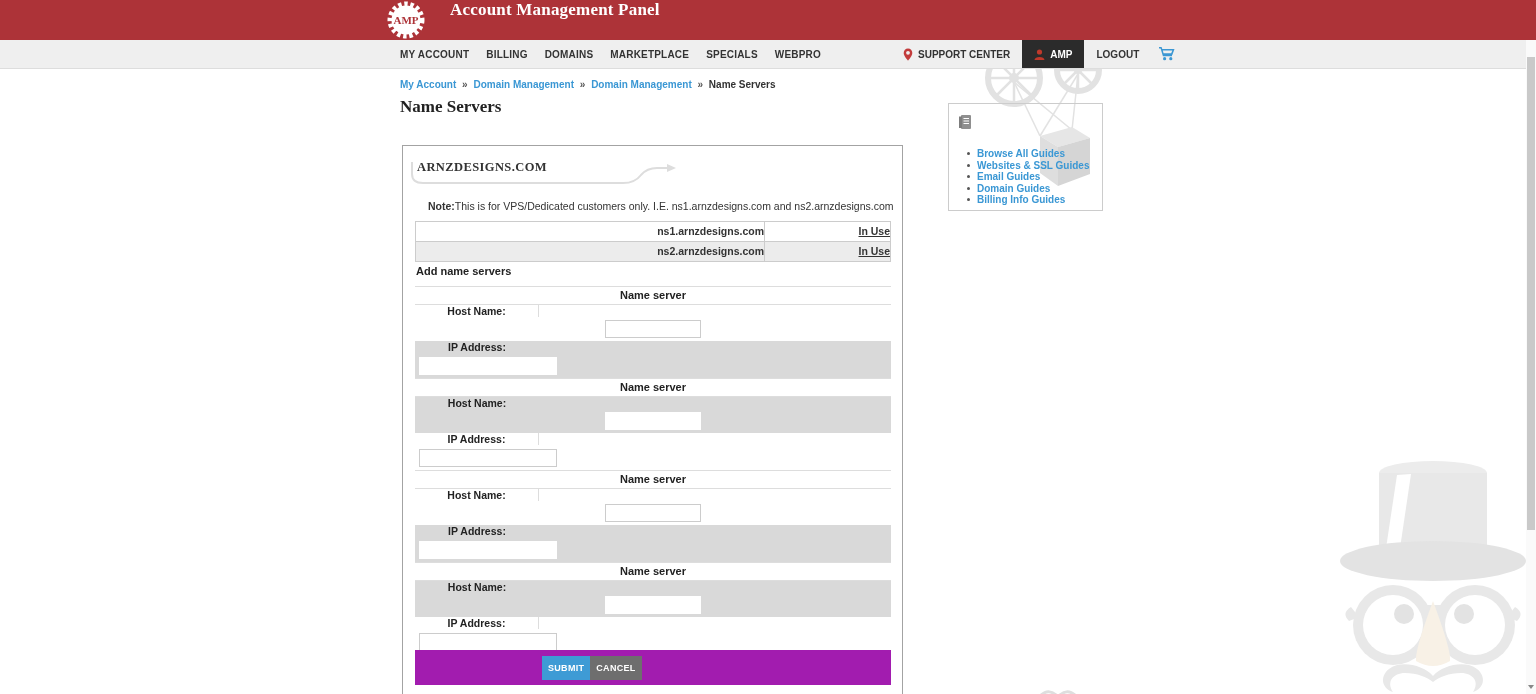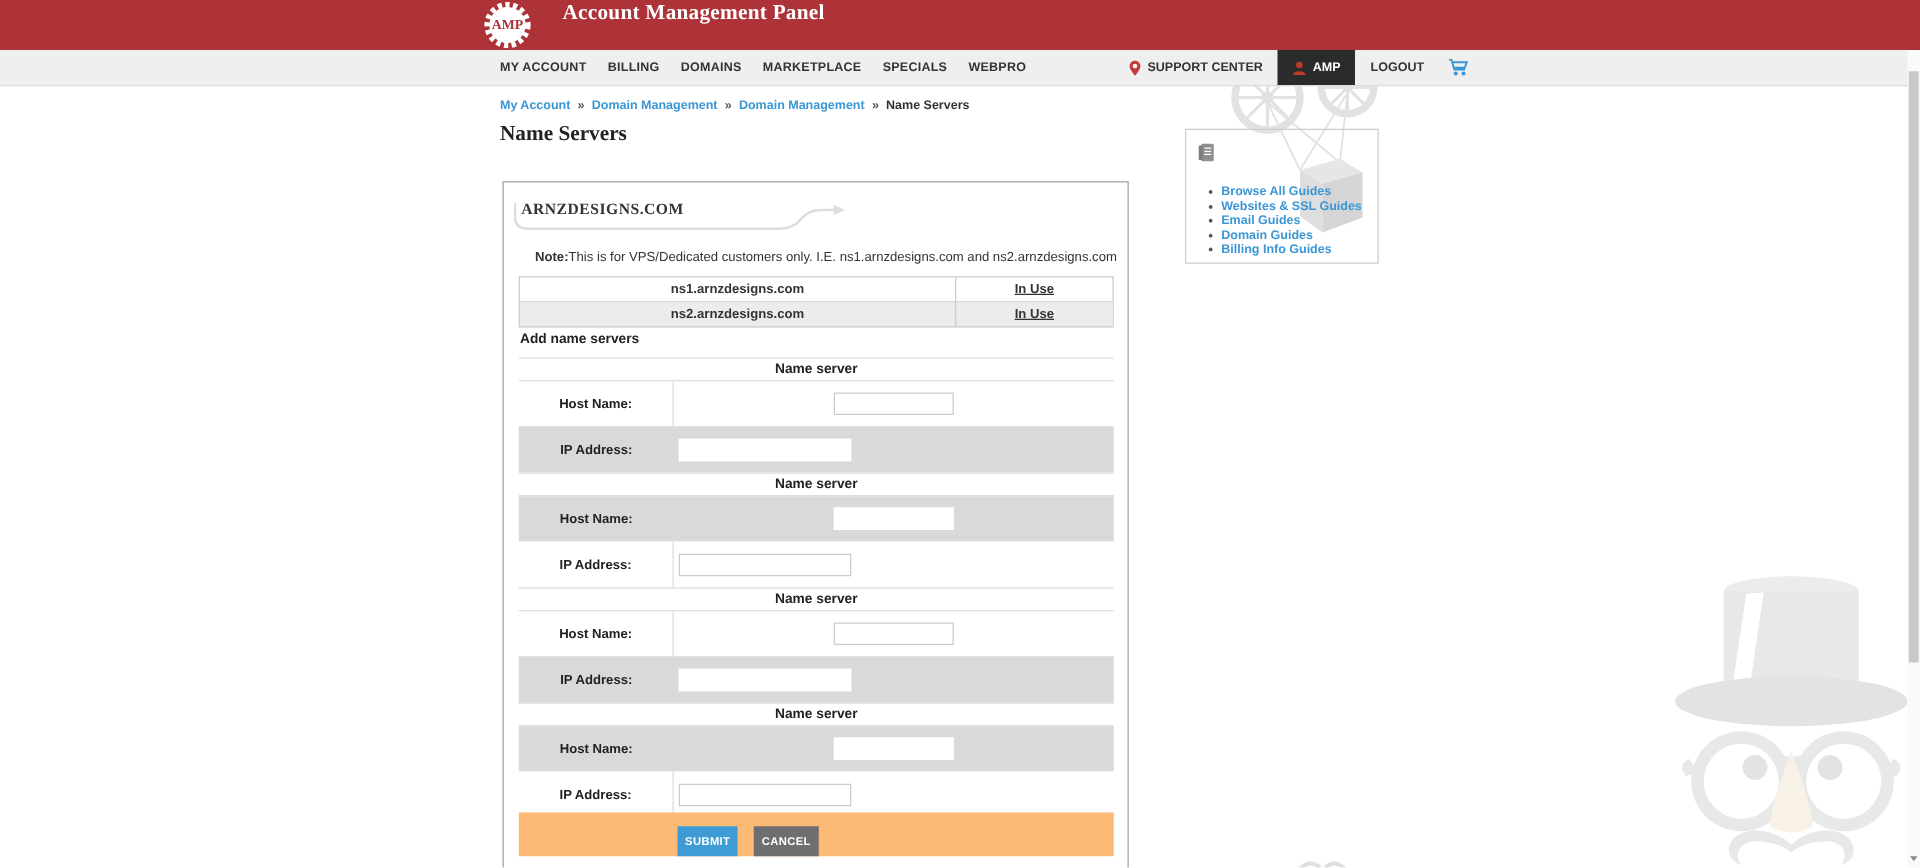--- a/index.html
+++ b/index.html
@@ -32,43 +32,43 @@
   .bc-current{color:#333;}
   .page-title{position:absolute;left:400px;top:97px;font:bold 17px "Liberation Serif",serif;color:#222;z-index:10;}
   
   .card{position:absolute;left:402px;top:145px;width:499px;height:553px;background:#fff;border:1px solid #a3a3a3;z-index:10;}
   .tab-label{position:absolute;left:14px;top:14px;font:bold 12.5px "Liberation Serif",serif;color:#333;letter-spacing:.4px;cursor:pointer;}
   .tab-line{position:absolute;left:8px;top:16px;}
   .note{position:absolute;left:13px;top:54px;font-size:10.5px;color:#333;}
   .note b{font-weight:bold;padding-left:12px;}
   .ns-table{position:absolute;left:12px;top:75px;width:476px;border:1px solid #ccc;border-bottom:none;box-sizing:border-box;}
   .ns-table .row{display:flex;height:19px;line-height:19px;border-bottom:1px solid #ccc;
-    font-size:10.5px;font-weight:bold;color:#333;text-align:center;}
+    font-size:10.5px;font-weight:bold;color:#333;text-align:right;}
   .ns-table .row.alt{background:#ececec;}
   .cell-host{width:348px;border-right:1px solid #ccc;}
   .cell-status{flex:1;text-decoration:underline;}
   .add-heading{position:absolute;left:13px;top:119px;font-size:11px;font-weight:bold;color:#222;}
   .form{position:absolute;left:12px;top:140px;width:476px;}
   .ns-header{height:17px;line-height:17px;border-top:1px solid #ddd;border-bottom:1px solid #ddd;
     text-align:center;font-size:11px;font-weight:bold;color:#222;}
-  .frow{display:flex;height:36px;}
+  .frow{display:flex;height:36px;flex-direction:column;}
   .frow.iprow{height:37px;}
   .frow.gray{background:#d9d9d9;}
   .flabel{width:124px;display:flex;align-items:center;justify-content:center;
     font-size:10.5px;font-weight:bold;color:#222;box-sizing:border-box;}
   .frow.white .flabel{border-right:1px solid #ddd;}
   .ffield{flex:1;display:flex;align-items:center;}
   input.ns-input{height:16px;border:1px solid #ccc;background:#fff;outline:none;font:11px "Liberation Sans",sans-serif;padding:0 3px;box-sizing:content-box;}
   .frow.gray input.ns-input{border:1px solid #fff;}
   .host-input{width:88px;margin:0 auto;}
   .ip-input{width:130px;margin-left:4px;}
-  .submit-row{position:absolute;left:12px;top:504px;width:476px;height:35px;background:#fdba74;display:flex;align-items:flex-end;}
+  .submit-row{position:absolute;left:12px;top:504px;width:476px;height:35px;background:#a21caf;display:flex;align-items:center;}
   .btn{border:none;color:#fff;font:bold 9px "Liberation Sans",sans-serif;letter-spacing:.3px;padding:7px 6px;cursor:pointer;}
   .btn-submit{margin-left:127px;background:#3e9bd5;}
-  .btn-cancel{margin-left:13px;background:#6e6e6e;}
+  .btn-cancel{background:#6e6e6e;}
   
   .helpbox{position:absolute;left:948px;top:103px;width:153px;height:106px;border:1px solid #ccc;background:transparent;z-index:20;}
   .help-icon{position:absolute;left:9px;top:10px;}
   .help-head{position:absolute;left:27px;top:9px;width:125px;font:bold 10.5px "Liberation Serif",serif;
     color:#333;line-height:13px;letter-spacing:.1px;}
   .help-links{position:absolute;left:18px;top:44px;}
   .help-link-row{display:flex;align-items:center;gap:7px;height:11.5px;cursor:pointer;}
   .bullet{width:3px;height:3px;background:#555;border-radius:50%;flex:none;}
   .help-link{font-size:10px;font-weight:bold;color:#3a97d4;white-space:nowrap;}
   

